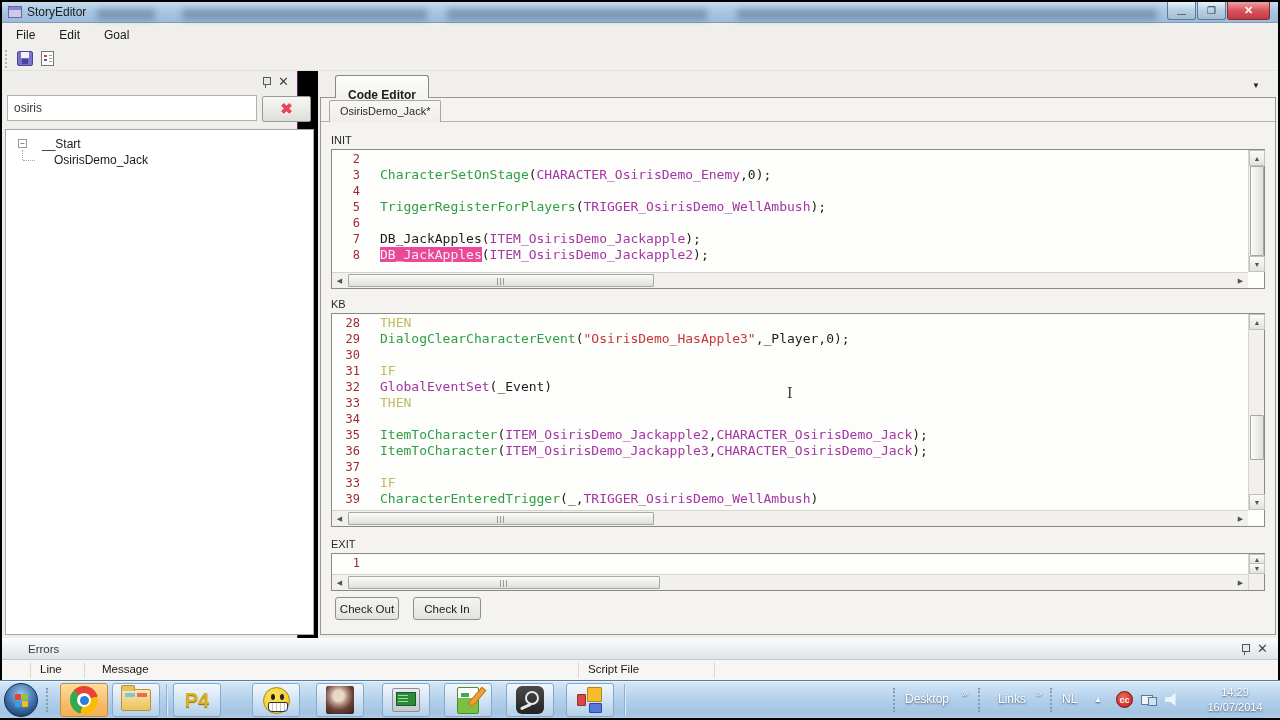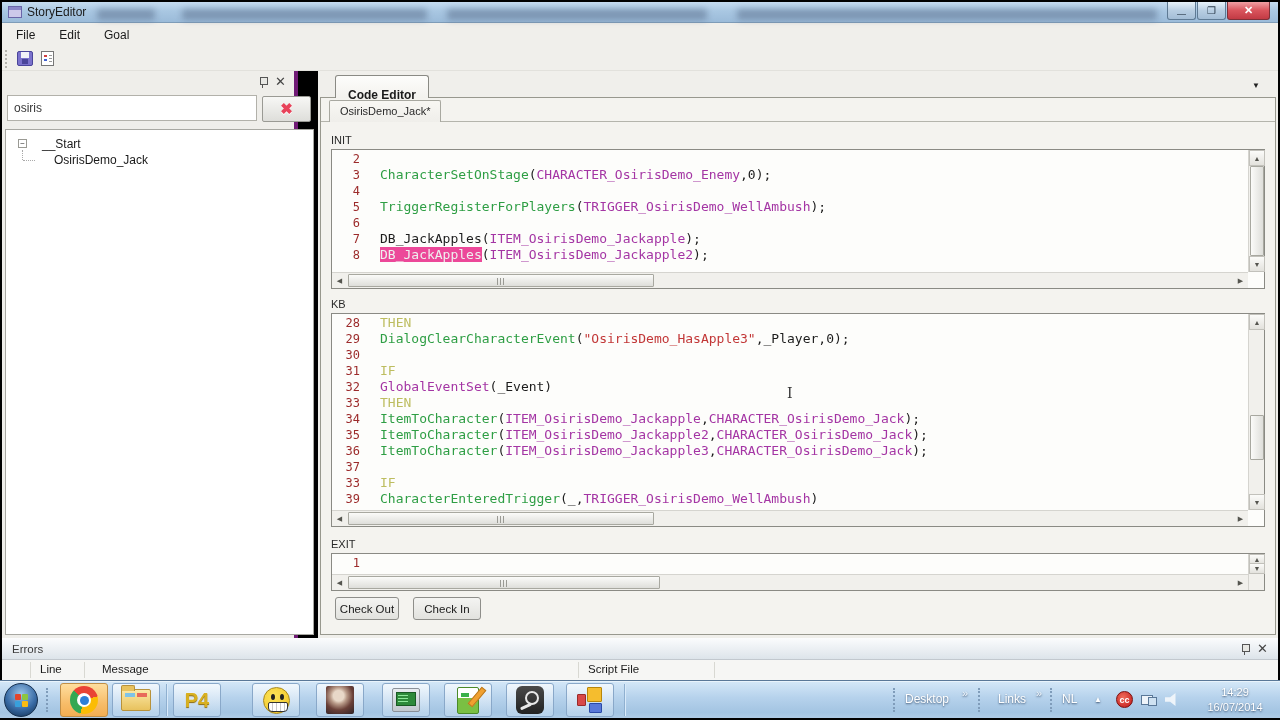--- a/index.html
+++ b/index.html
@@ -33,21 +33,21 @@
     display:flex; align-items:center; }
   .tb-grip { width:4px; height:18px; margin-left:3px; border-left:2px dotted #b5b4ae; }
   .save-ic { width:16px; height:15px; margin-left:8px; background:#7b72cc; border:1px solid #4a459a; border-radius:2px; position:relative; }
   .save-ic::before { content:""; position:absolute; left:3px; top:0; width:8px; height:6px; background:#f2f2f8; }
   .save-ic::after { content:""; position:absolute; left:4px; bottom:1px; width:6px; height:5px; background:#4a459a; }
   .build-ic { width:13px; height:15px; margin-left:8px; background:#fff; border:1px solid #777; position:relative; }
   .build-ic::before { content:""; position:absolute; left:2px; top:3px; width:3px; height:2px; background:#d04040; box-shadow:0 4px 0 #4060d0; }
   .build-ic::after { content:""; position:absolute; left:7px; top:3px; width:3px; height:1px; background:#999; box-shadow:0 3px 0 #999, 0 6px 0 #999; }
 
   
-  .left-panel { left:2px; top:71px; width:296px; height:567px; background:#efeeea; border-right:4px solid #701a75; }
+  .left-panel { left:2px; top:71px; width:296px; height:567px; background:#efeeea; border-right:1px solid #701a75; }
   .pin-ic { position:absolute; width:10px; height:12px; }
   .pin-ic::before { content:""; position:absolute; left:2px; top:1px; width:6px; height:6px; border:1px solid #555; background:#e8e8e4; }
   .pin-ic::after { content:""; position:absolute; left:4px; top:8px; width:1px; height:4px; background:#555; }
   .close-ic { position:absolute; font-size:13px; color:#444; line-height:12px; }
   .close-ic::before { content:"✕"; }
   .search-input { position:absolute; left:5px; top:24px; width:250px; height:26px; background:#fff;
     border:1px solid #b2b1aa; font-size:12px; color:#3a3a3a; padding-left:6px; line-height:24px; }
   .clear-btn { position:absolute; left:260px; top:25px; width:49px; height:26px;
     background:linear-gradient(#f7f7f5,#dededa); border:1px solid #9a9a94; border-radius:2px;
     display:flex; align-items:center; justify-content:center; }
@@ -109,21 +109,21 @@
 
   .btn { position:absolute; height:23px; background:linear-gradient(#f4f4f2,#e2e2de);
     border:1px solid #8e8e8a; border-radius:3px; font-size:11.5px; color:#1a1a1a;
     display:flex; align-items:center; justify-content:center; }
 
   
   .errors { left:2px; right:2px; top:638px; height:42px; background:#f7f7f5; }
   .err-header { position:absolute; left:0; right:0; top:0; height:22px;
     background:linear-gradient(#fbfcfd,#dde4ea); border-bottom:1px solid #c2c8ce;
     display:flex; align-items:center; }
-  .err-title { font-size:11.5px; color:#3a3a3a; margin-left:10px; }
+  .err-title { font-size:11.5px; color:#3a3a3a; margin-left:26px; }
   .err-cols { position:absolute; left:0; right:0; top:22px; height:20px; background:#f6f6f4; }
   .err-col { position:absolute; top:3px; font-size:11.5px; color:#1a1a1a; }
   .err-sep { position:absolute; top:2px; height:16px; width:1px; background:#d8d8d2; }
 
   
   .taskbar { left:0; right:0; top:680px; height:38px;
     background:linear-gradient(#d5e8f8,#b6d2ec 45%,#a3c4e2 85%,#aecbe6); border-top:1px solid #5a7898;
     box-shadow:inset 0 1px 0 #e9f4fc; }
   .orb { position:absolute; left:4px; top:2px; width:34px; height:34px; border-radius:50%;
     background:radial-gradient(circle at 50% 32%, #9cc6ea, #3a6ca6 55%, #17395e 90%); border:1px solid #16304f; }
@@ -257,21 +257,21 @@
 
       <div class="sec-label" style="top:200px;">KB</div>
       <div class="editor" style="top:215px; height:214px;">
         <div class="ed-content">
             <div class="cl"><span class="ln">28</span><span class="code"><span class="sg-k">THEN</span></span></div>
             <div class="cl"><span class="ln">29</span><span class="code"><span class="sg-f">DialogClearCharacterEvent</span><span class="sg-n">(</span><span class="sg-s">"OsirisDemo_HasApple3"</span><span class="sg-n">,_Player,0);</span></span></div>
             <div class="cl"><span class="ln">30</span><span class="code"></span></div>
             <div class="cl"><span class="ln">31</span><span class="code"><span class="sg-k">IF</span></span></div>
             <div class="cl"><span class="ln">32</span><span class="code"><span class="sg-p">GlobalEventSet</span><span class="sg-n">(_Event)</span></span></div>
             <div class="cl"><span class="ln">33</span><span class="code"><span class="sg-k">THEN</span></span></div>
-            <div class="cl"><span class="ln">34</span><span class="code"><span class="sg-f">ItemToCharacter</span><span class="sg-n">(</span><span class="sg-p">ITEM_OsirisDemo_Jackapple</span><span class="sg-n">,</span><span class="sg-p">CHARACTER_OsirisDemo_Jack</span><span class="sg-n">);</span></span></div>
+            <div class="cl"><span class="ln">34</span></div>
             <div class="cl"><span class="ln">35</span><span class="code"><span class="sg-f">ItemToCharacter</span><span class="sg-n">(</span><span class="sg-p">ITEM_OsirisDemo_Jackapple2</span><span class="sg-n">,</span><span class="sg-p">CHARACTER_OsirisDemo_Jack</span><span class="sg-n">);</span></span></div>
             <div class="cl"><span class="ln">36</span><span class="code"><span class="sg-f">ItemToCharacter</span><span class="sg-n">(</span><span class="sg-p">ITEM_OsirisDemo_Jackapple3</span><span class="sg-n">,</span><span class="sg-p">CHARACTER_OsirisDemo_Jack</span><span class="sg-n">);</span></span></div>
             <div class="cl"><span class="ln">37</span><span class="code"></span></div>
             <div class="cl"><span class="ln">33</span><span class="code"><span class="sg-k">IF</span></span></div>
             <div class="cl"><span class="ln">39</span><span class="code"><span class="sg-f">CharacterEnteredTrigger</span><span class="sg-n">(_,</span><span class="sg-p">TRIGGER_OsirisDemo_WellAmbush</span><span class="sg-n">)</span></span></div>
             <div class="cl"><span class="ln">40</span><span class="code"><span class="sg-k">THEN</span></span></div>
           </div>
         <div class="caret" style="left:455px; top:72px;"></div>
         <div class="vscroll">
           <div class="sc-btn sc-up"></div>

